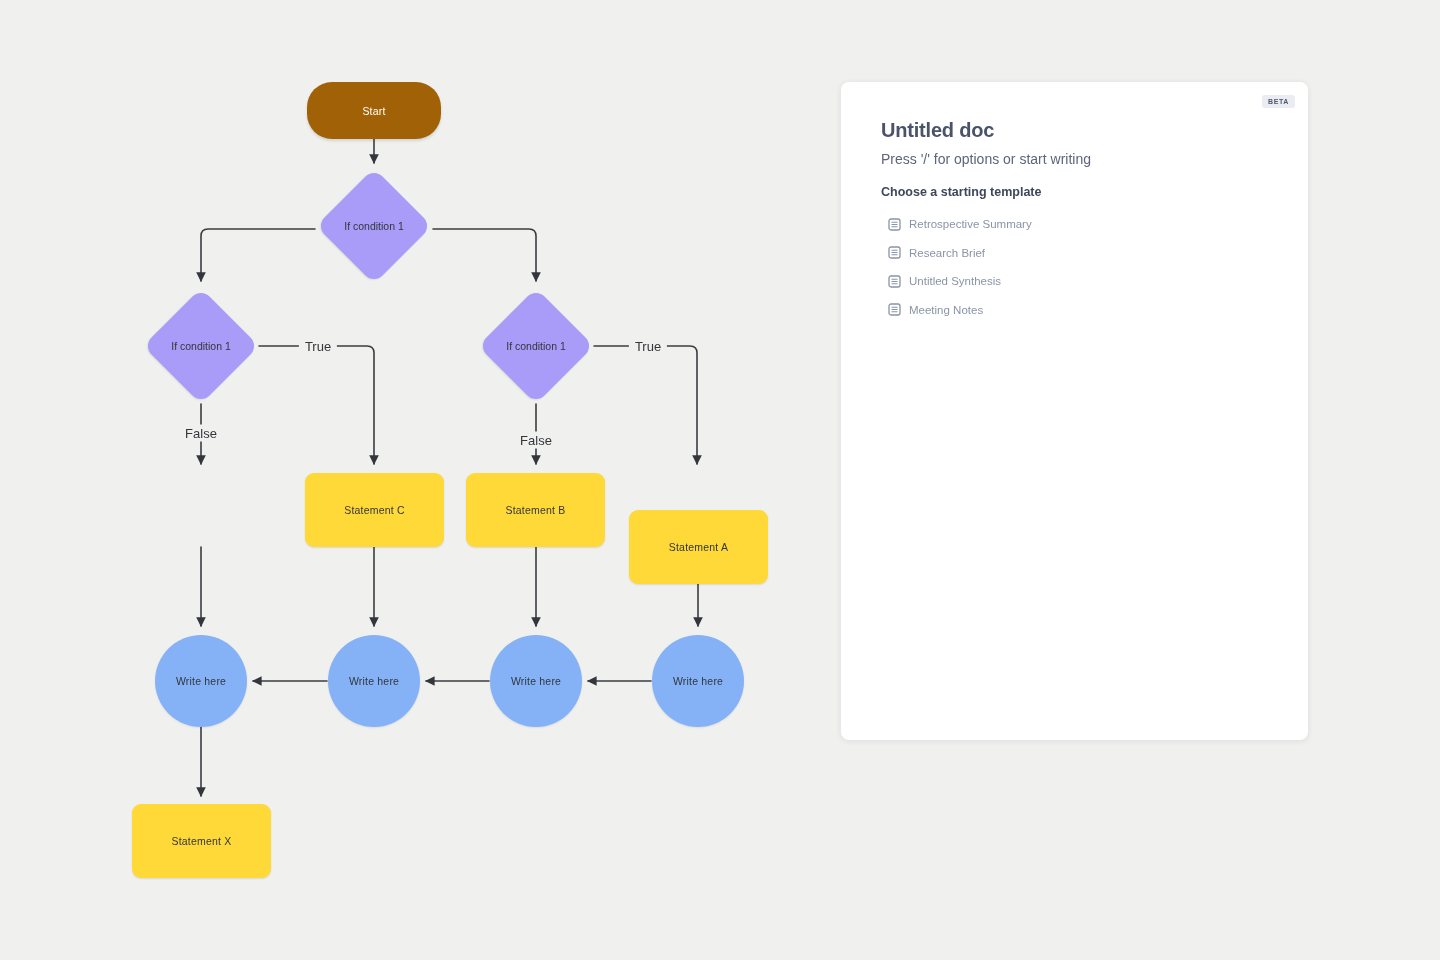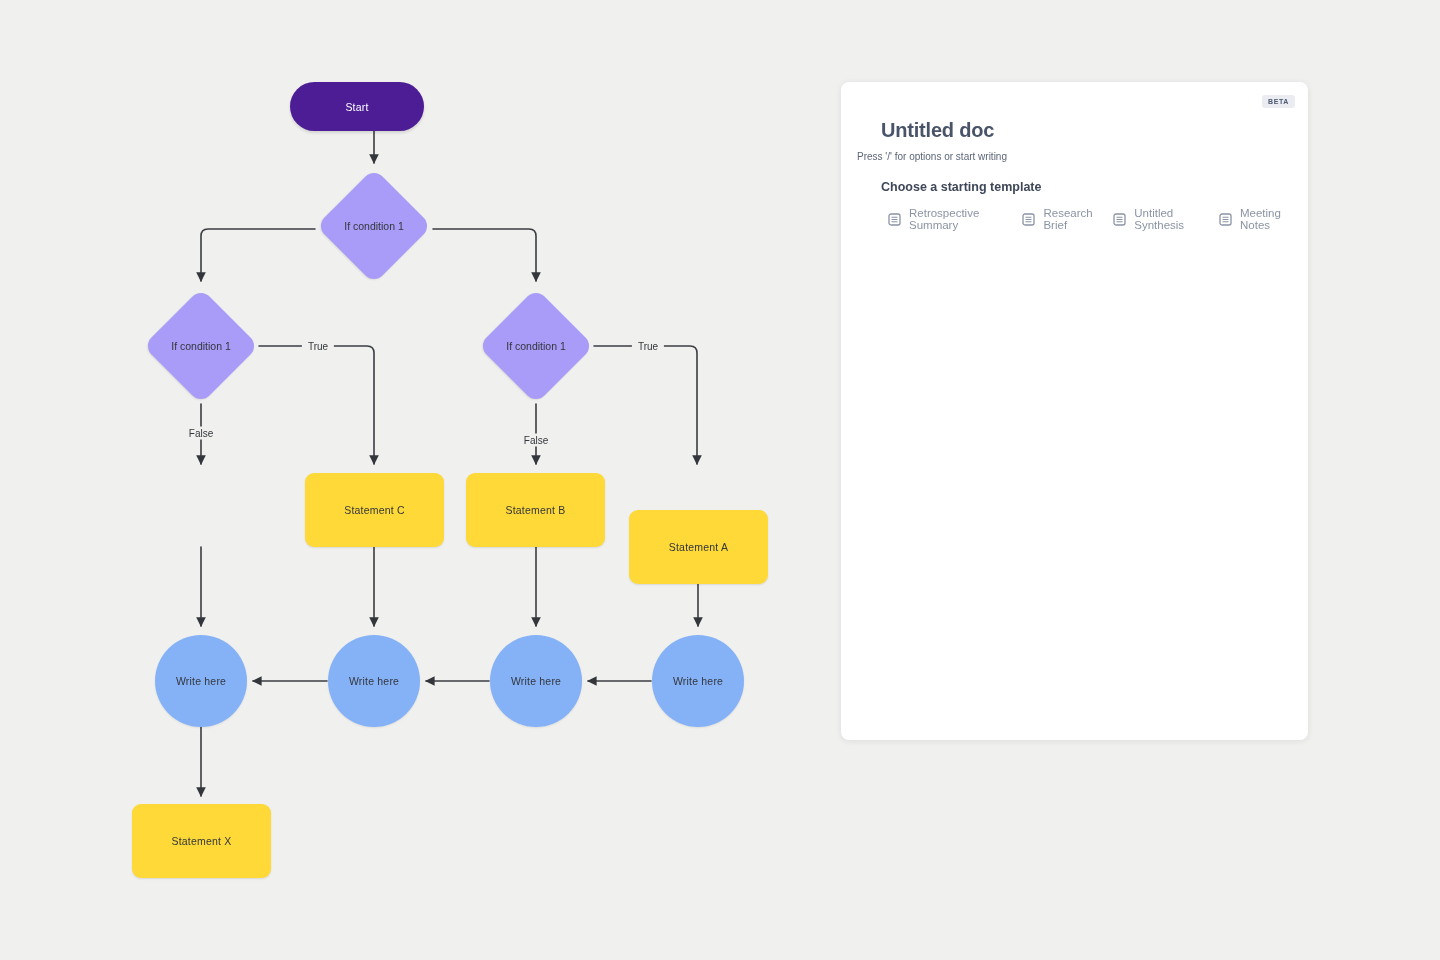--- a/index.html
+++ b/index.html
@@ -16,22 +16,22 @@
   .canvas { position: absolute; inset: 0; }
   .connector-layer { position: absolute; inset: 0; }
 
   .node {
     position: absolute;
     display: flex; align-items: center; justify-content: center;
     font-size: 10.5px; color: #33363B; letter-spacing: .2px;
     text-align: center; cursor: pointer;
   }
   .start-node {
-    left: 290px; top: 82px; width: 134px; height: 49px;
-    background: #4c1d95; border-radius: 25px; color: #FFFFFF;
+    left: 307px; top: 82px; width: 134px; height: 57px;
+    background: #a16207; border-radius: 25px; color: #FFFFFF;
     box-shadow: 0 2px 3px rgba(0,0,0,.12);
   }
   .diamond-wrap { position: absolute; width: 118px; height: 118px; cursor: pointer; text-decoration: underline; }
   .diamond-shape {
     position: absolute; left: 18px; top: 18px; width: 82px; height: 82px;
     background: #A89CF8; border-radius: 12px; transform: rotate(45deg);
     box-shadow: 0 1px 2px rgba(0,0,0,.10);
   }
   .diamond-label {
     position: absolute; inset: 0;
@@ -59,21 +59,21 @@
     box-shadow: 0 1px 2px rgba(0,0,0,.08);
   }
   .wr-1 { left: 155px; top: 635px; }
   .wr-2 { left: 328px; top: 635px; }
   .wr-3 { left: 490px; top: 635px; }
   .wr-4 { left: 652px; top: 635px; }
 
   .branch-label {
     position: absolute; transform: translate(-50%, -50%);
     background: #F0F0EF; padding: 1px 6px;
-    font-size: 10px; color: #33363B; cursor: pointer;
+    font-size: 13px; color: #33363B; cursor: pointer;
   }
   .lbl-true-left   { left: 318px; top: 346px; }
   .lbl-true-right  { left: 648px; top: 346px; }
   .lbl-false-left  { left: 201px; top: 433px; }
   .lbl-false-right { left: 536px; top: 440px; }
 
   
   .doc-panel {
     position: absolute; left: 841px; top: 82px; width: 467px; height: 658px;
     background: #FFFFFF; border-radius: 8px;
@@ -84,28 +84,28 @@
     background: #EAECF2; color: #4C5870;
     font-size: 7px; font-weight: bold; letter-spacing: .6px;
     padding: 3px 6px; border-radius: 3px;
   }
   .doc-title {
     margin: 37px 40px 0 40px;
     font-size: 20px; font-weight: bold; color: #4A5468;
     letter-spacing: -.2px; cursor: text;
   }
   .doc-hint {
-    margin: 9px 40px 0 16px;
-    font-size: 10px; color: #5C6678; cursor: text;
+    margin: 9px 40px 0 40px;
+    font-size: 14px; color: #5C6678; cursor: text;
   }
   .tmpl-heading {
     margin: 18px 40px 0 40px;
     font-size: 12.5px; font-weight: bold; color: #3E4759;
   }
-  .tmpl-list { margin: 11px 0 0 47px; display: flex; flex-direction: row; }
+  .tmpl-list { margin: 11px 0 0 47px; display: flex; flex-direction: column; }
   .tmpl-item {
     display: flex; align-items: center; gap: 8px;
     height: 28.5px; cursor: pointer;
   }
   .tmpl-icon { color: #8B94A5; display: flex; align-items: center; }
   .tmpl-label { font-size: 11.5px; color: #8B94A5; }
 </style>
 </head>
 <body>
 

